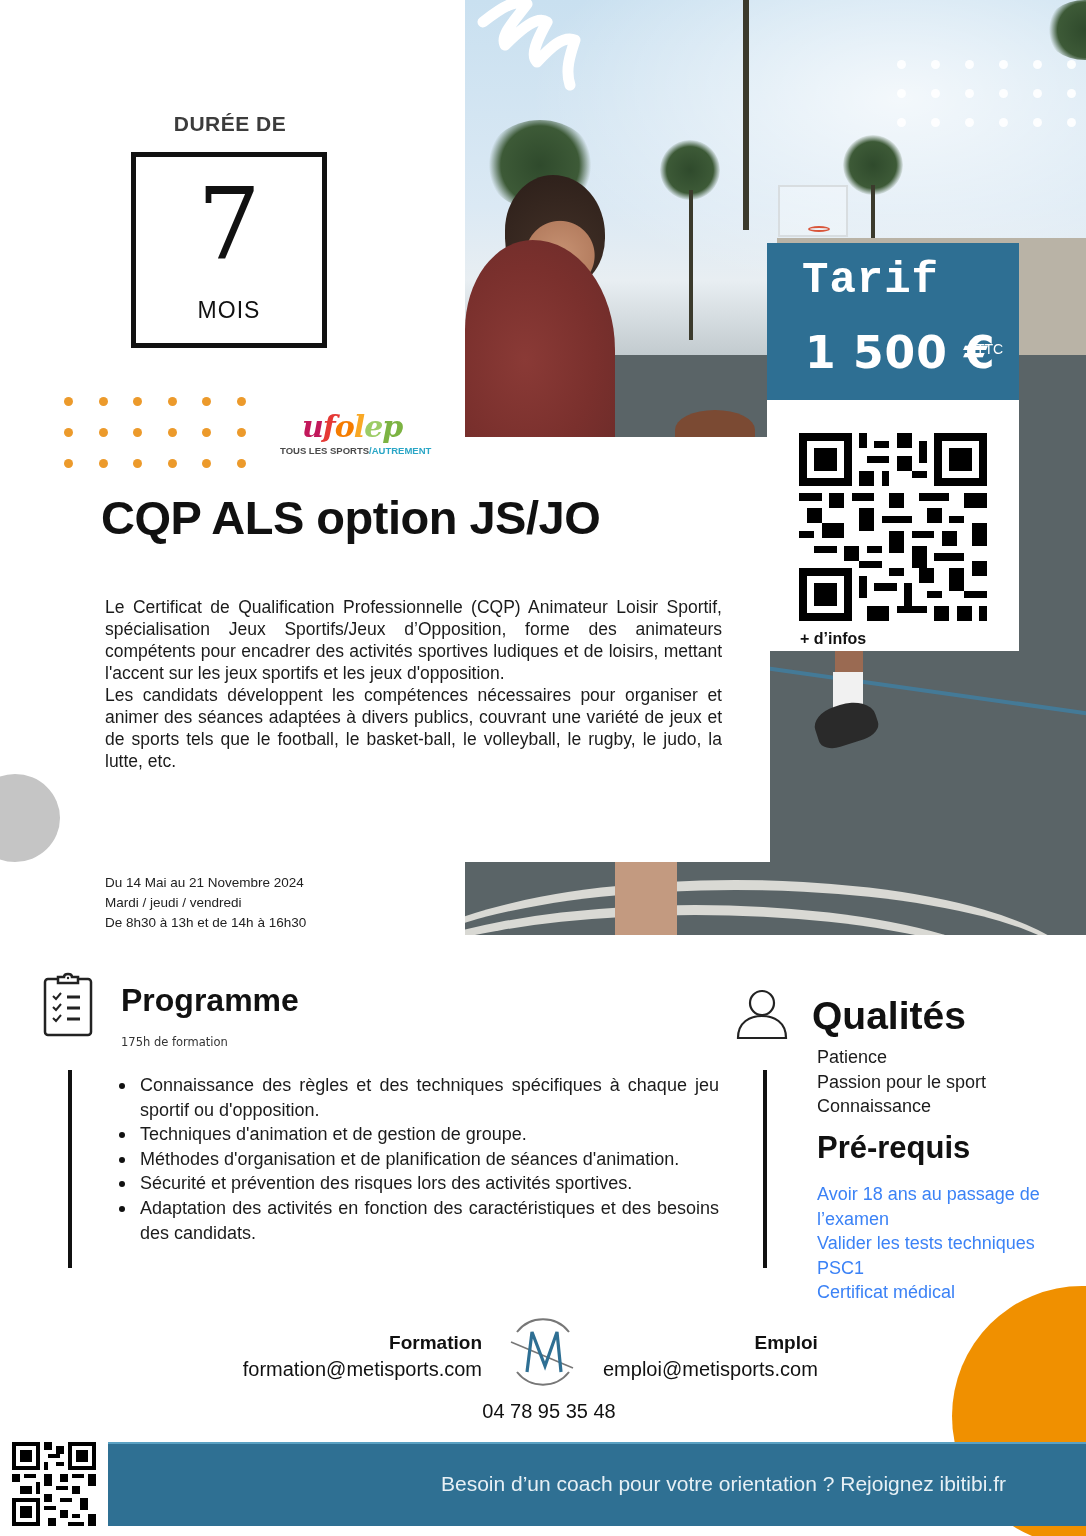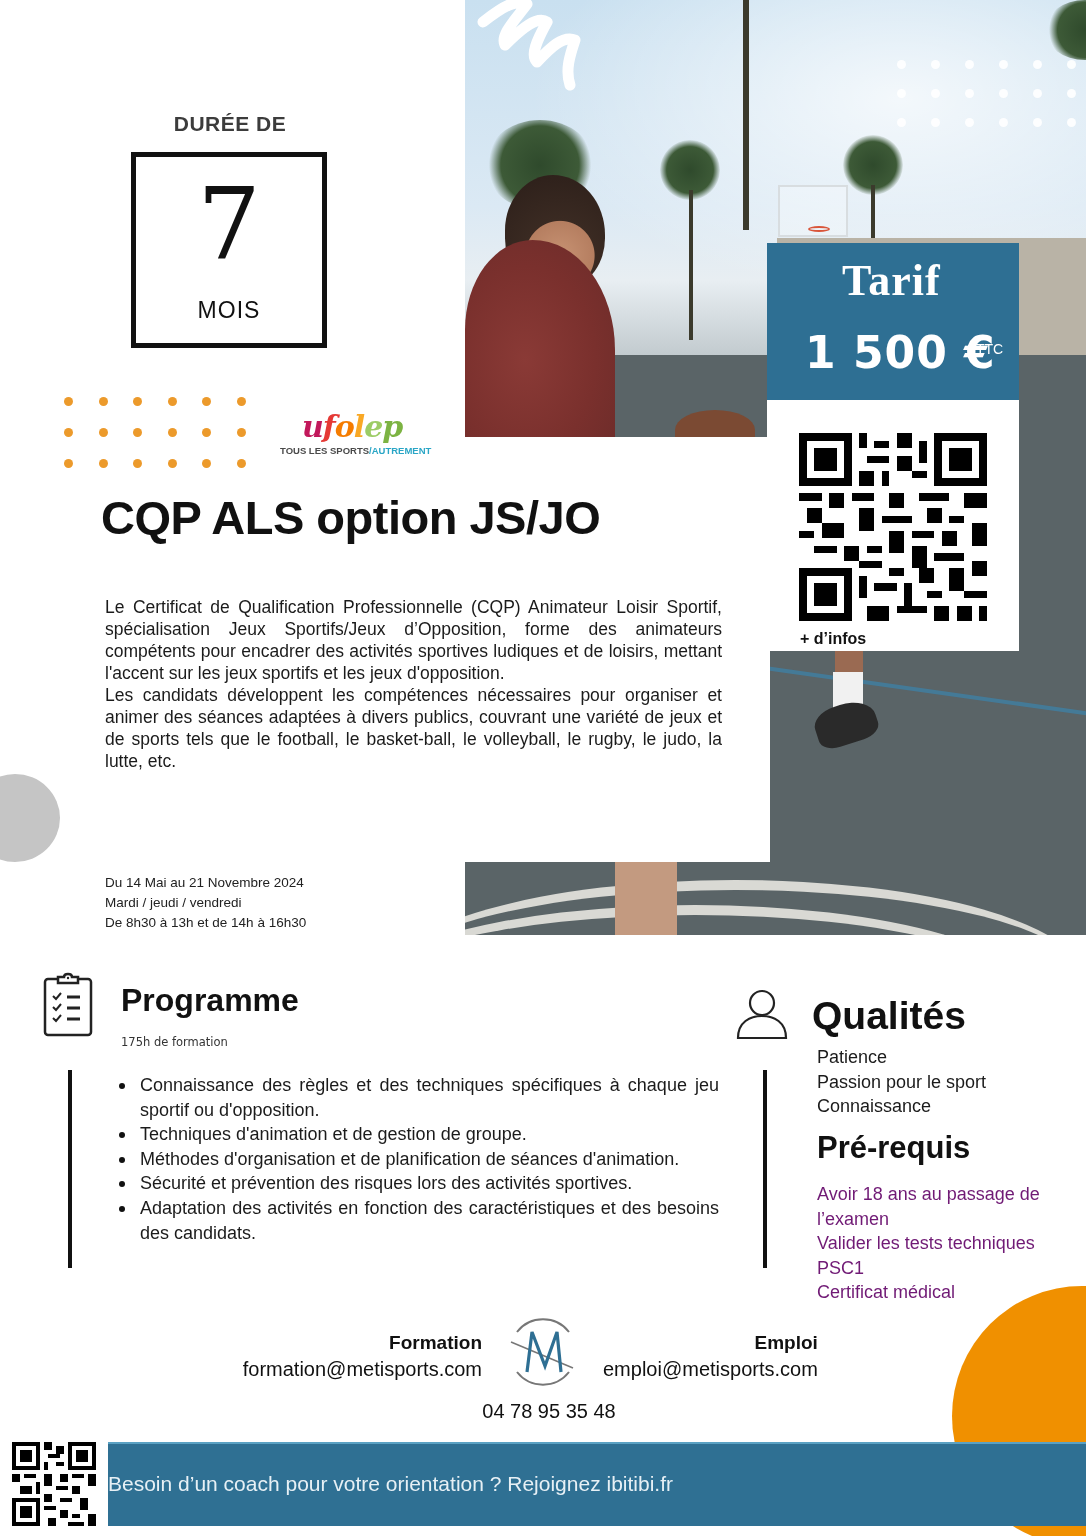--- a/index.html
+++ b/index.html
@@ -54,58 +54,58 @@
     .description { position: absolute; left: 105px; top: 596px; width: 617px; font-size: 17.5px; line-height: 22px; text-align: justify; color: #1b1b1b; }
     .description p { margin: 0; }
 
     .schedule { position: absolute; left: 105px; top: 873px; font-size: 13.5px; line-height: 20px; color: #222; }
 
     .gray-circle { position: absolute; left: -30px; top: 774px; width: 90px; height: 88px; border-radius: 50%; background: #c5c5c5; }
 
     
     .tarif-card { position: absolute; left: 767px; top: 243px; width: 252px; height: 408px; background: #fff; }
     .tarif-head { position: absolute; left: 0; top: 0; width: 252px; height: 157px; background: #2e6f93; color: #fff; }
-    .tarif-label { position: absolute; left: 35px; top: 12px; font-family: Liberation Serif, serif; font-weight: 700; font-size: 44px; letter-spacing: 1px; margin-left: 40px; }
+    .tarif-label { position: absolute; left: 35px; top: 12px; font-family: Liberation Mono, monospace; font-weight: 700; font-size: 44px; letter-spacing: 1px; }
     .tarif-price { position: absolute; left: 38px; top: 84px; font-family: "DejaVu Sans", sans-serif; font-weight: 700; font-size: 44px; letter-spacing: 1px; }
     .tarif-ttc { position: absolute; left: 209px; top: 98px; font-size: 14px; }
     .tarif-qr { position: absolute; left: 32px; top: 190px; width: 188px; height: 188px; }
     .tarif-more { position: absolute; left: 33px; top: 387px; font-size: 16px; font-weight: 700; color: #111; }
 
     
     .prog-icon { position: absolute; left: 42px; top: 970px; width: 52px; height: 68px; }
     .prog-title { position: absolute; left: 121px; top: 982px; font-size: 32px; font-weight: 700; color: #111; }
     .prog-sub { position: absolute; left: 121px; top: 1035px; font-size: 11.5px; color: #333; font-family: "DejaVu Sans", sans-serif; }
     .prog-bar { position: absolute; left: 68px; top: 1070px; width: 4px; height: 198px; background: #111; }
     .prog-list { position: absolute; left: 117px; top: 1073px; width: 602px; list-style: none; font-size: 18px; line-height: 24.6px; color: #1b1b1b; }
     .prog-list li { position: relative; padding-left: 23px; text-align: justify; }
     .prog-list li::before { content: ""; position: absolute; left: 2px; top: 10px; width: 6px; height: 6px; border-radius: 50%; background: #111; }
 
     
     .qual-icon { position: absolute; left: 736px; top: 988px; width: 52px; height: 52px; }
     .qual-title { position: absolute; left: 812px; top: 994px; font-size: 39px; font-weight: 700; color: #111; }
     .qual-bar { position: absolute; left: 763px; top: 1070px; width: 4px; height: 198px; background: #111; }
     .qual-list { position: absolute; left: 817px; top: 1045px; font-size: 18px; line-height: 24.6px; color: #1b1b1b; list-style: none; }
     .prereq-title { position: absolute; left: 817px; top: 1130px; font-size: 31px; font-weight: 700; color: #111; }
-    .prereq-list { position: absolute; left: 817px; top: 1182px; width: 262px; font-size: 18px; line-height: 24.6px; color: #701a75; list-style: none; }
+    .prereq-list { position: absolute; left: 817px; top: 1182px; width: 262px; font-size: 18px; line-height: 24.6px; color: #3b82f6; list-style: none; }
 
     
     .orange-circle { position: absolute; left: 952px; top: 1286px; width: 260px; height: 260px; border-radius: 50%; background: #f09000; }
 
     
     .contact-left { position: absolute; right: 604px; top: 1330px; text-align: right; margin-left: 48px; }
     .contact-right { position: absolute; left: 603px; top: 1330px; text-align: right; }
     .contact-heading { font-size: 19px; font-weight: 700; color: #111; line-height: 26px; }
     .contact-email { font-size: 20px; color: #111; line-height: 26px; }
     .logo-m { position: absolute; left: 507px; top: 1310px; width: 72px; height: 84px; }
     .phone { position: absolute; left: 0; top: 1400px; width: 1086px; text-align: center; font-size: 20px; color: #111; padding-left: 12px; }
 
     
     .footer-qr { position: absolute; left: 12px; top: 1442px; width: 84px; height: 84px; }
     .footer-banner { position: absolute; left: 108px; top: 1442px; width: 978px; height: 84px; background: #2f7093; border-top: 2px solid #5aa1c3; }
-    .footer-text { position: absolute; left: 0; top: 28px; width: 100%; text-align: left; padding-right: 80px; font-size: 21px; color: #e7f0f5; }
+    .footer-text { position: absolute; left: 0; top: 28px; width: 100%; text-align: right; padding-right: 80px; font-size: 21px; color: #e7f0f5; }
   </style>
 </head>
 <body>
 
 <div class="photo">
   <div class="sky-haze"></div>
   <div class="palm-trunk" style="left:278px;top:0;height:230px;"></div>
   <div class="palm-crown" style="left:20px;top:120px;width:110px;height:90px;"></div>
   <div class="palm-trunk" style="left:70px;top:190px;height:120px;width:4px;"></div>
   <div class="palm-crown" style="left:195px;top:140px;width:60px;height:60px;"></div>

